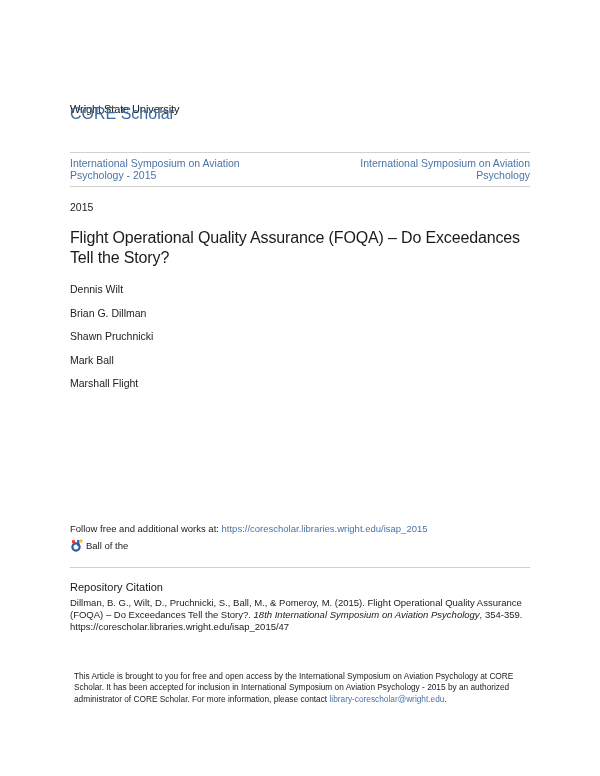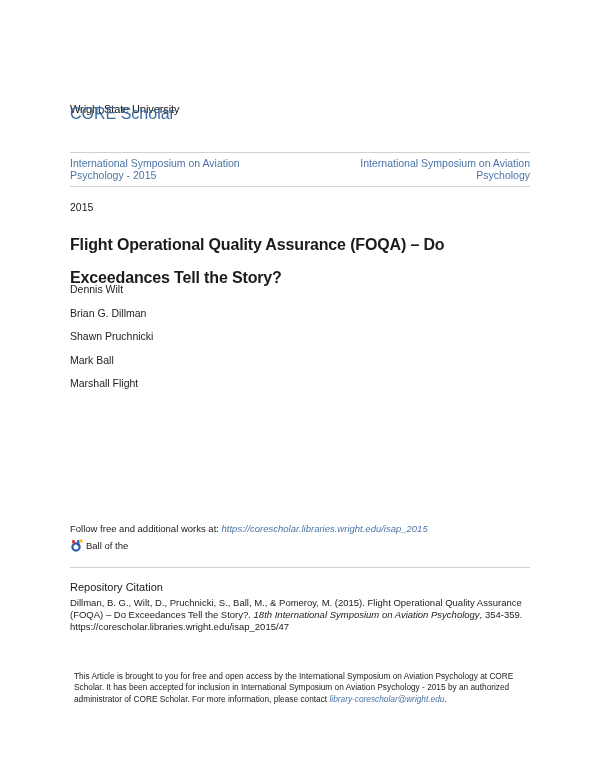--- a/index.html
+++ b/index.html
@@ -65,22 +65,22 @@
       top: 201px;
       left: 0;
       font-size: 10.5px;
       color: #222;
     }
     .title {
       top: 228px;
       left: 0;
       width: 460px;
       font-size: 16px;
-      line-height: 33px;
-      font-weight: 700;
+      line-height: 20px;
+      font-weight: 400;
       color: #1a1a1a;
       margin: 0;
       letter-spacing: -0.15px;
     }
     .authors {
       top: 283px;
       left: 0;
       margin: 0;
       padding: 0;
       list-style: none;
@@ -94,21 +94,20 @@
     .follow {
       top: 523px;
       left: 0;
       font-size: 9.5px;
       color: #222;
       white-space: nowrap;
     }
     .link {
       color: #4a74a8;
       text-decoration: none;
-      font-style: italic;
     }
     .partof {
       top: 539px;
       left: 0;
       font-size: 9.5px;
       color: #222;
       white-space: nowrap;
       display: flex;
       align-items: center;
     }

